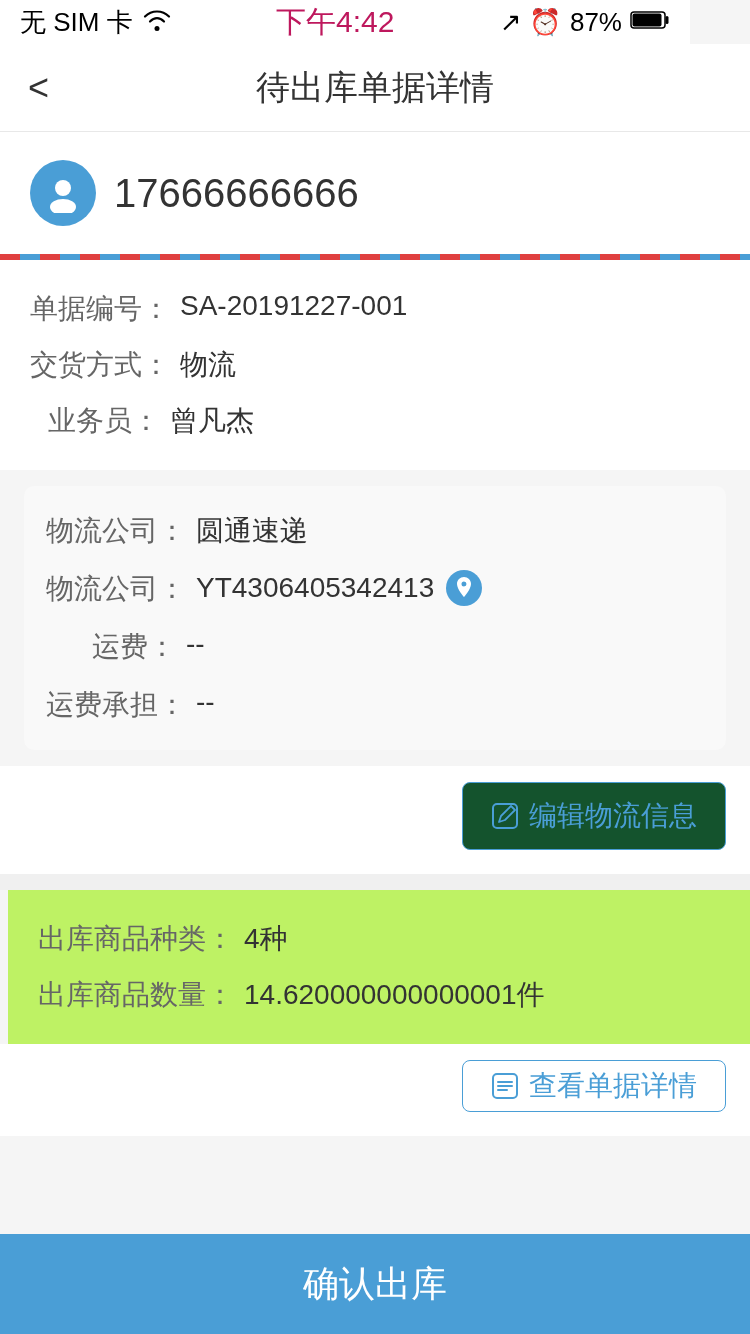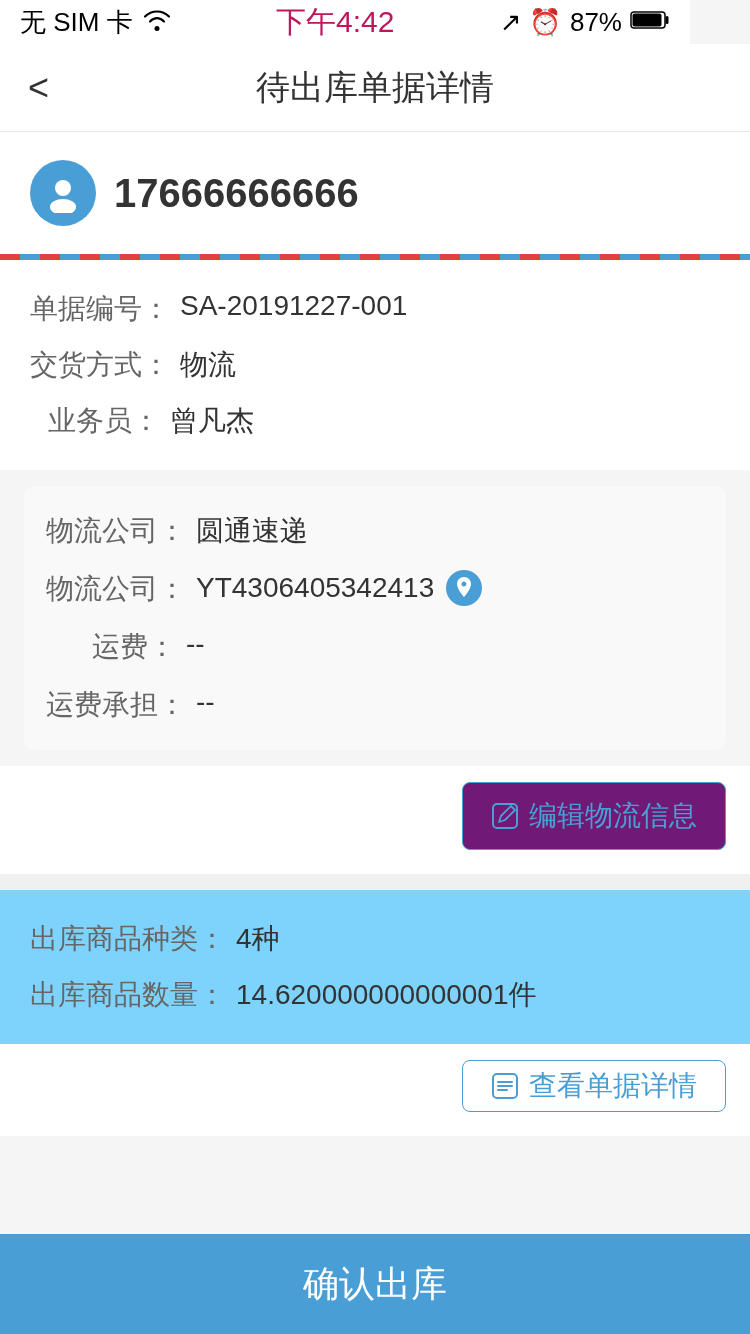--- a/index.html
+++ b/index.html
@@ -81,21 +81,21 @@
       height: 66px;
       border-radius: 50%;
       background: #4a9ed6;
       display: flex;
       align-items: center;
       justify-content: center;
     }
     .customer-phone {
       font-size: 40px;
       color: #333;
-      font-weight: 700;
+      font-weight: 400;
     }
 
     
     .dashed-divider {
       width: 750px;
       height: 6px;
       background: repeating-linear-gradient(
         90deg,
         #e04040 0px, #e04040 20px,
         #4a9ed6 20px, #4a9ed6 40px
@@ -177,33 +177,34 @@
     .edit-btn {
       border: 1.5px solid #4a9ed6;
       border-radius: 8px;
       padding: 14px 28px;
       color: #4a9ed6;
       font-size: 28px;
       display: flex;
       align-items: center;
       gap: 10px;
       cursor: pointer;
-      background: #701a75;
+      background: #14532d;
     }
 
     
     .section-divider {
       height: 16px;
       background: #f0f0f0;
     }
 
     
     .goods-section {
-      background: #7dd3fc;
+      background: #bef264;
       padding: 30px 30px;
+      margin-left: 8px;
     }
 
     
     .view-btn-wrap {
       display: flex;
       justify-content: flex-end;
       padding: 16px 24px 24px;
       background: #fff;
     }
     .view-btn {

